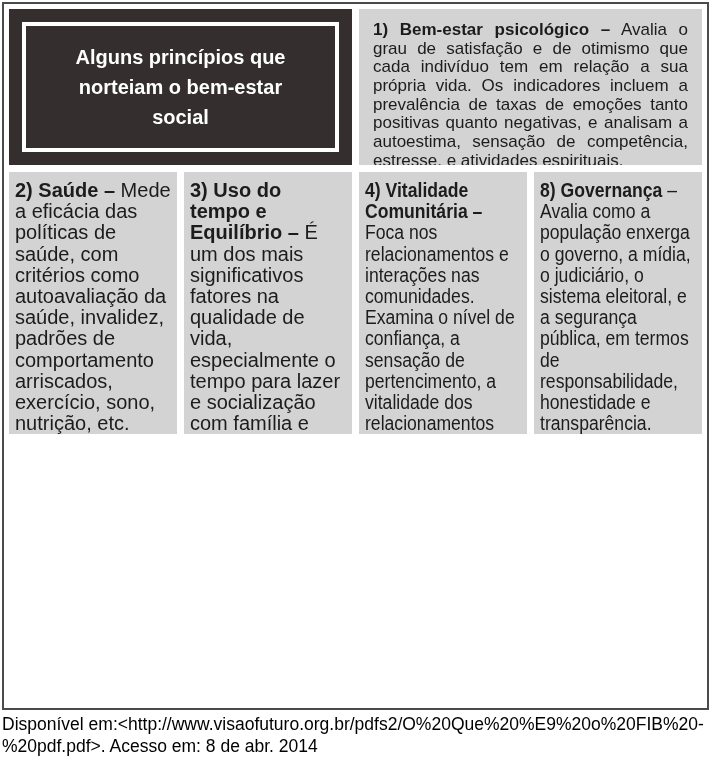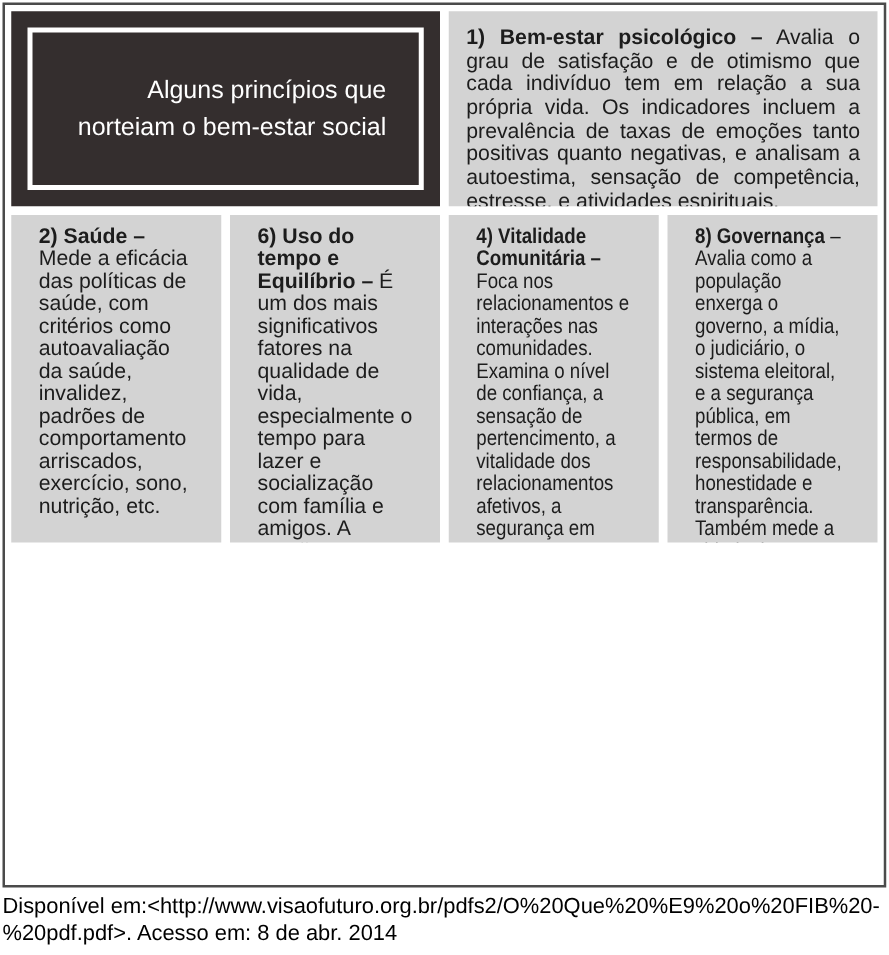--- a/index.html
+++ b/index.html
@@ -26,43 +26,43 @@
     background: #ffffff;
     display: grid;
     grid-template-columns: repeat(4, 1fr);
     grid-template-rows: 156px 262px 262px;
     gap: 7px;
   }
 
   .cell {
     background: var(--cell-bg);
     color: var(--body-text);
-    padding: 8px 22px;
-    font-size: 17px;
+    padding: 8px 6px;
+    font-size: 20px;
     line-height: 1.06;
     overflow: hidden;
   }
   .cell .hd { font-weight: bold; }
 
   
   .title-box {
     grid-column: 1 / 3;
     background: var(--title-bg);
     padding: 13px;
   }
   .title-inner {
     width: 100%; height: 100%;
     border: 4px solid #ffffff;
     display: flex;
     align-items: center;
     justify-content: center;
-    text-align: right;
+    text-align: center;
     padding: 0 26px;
     color: var(--title-text);
-    font-weight: normal;
+    font-weight: bold;
     font-size: 20px;
     line-height: 1.5;
   }
 
   
   .card-1 {
     grid-column: 3 / 5;
     padding: 12px 14px;
     font-size: 17px;
     line-height: 1.1;
@@ -96,21 +96,21 @@
 
     <div class="cell card-1">
       <p class="cell-text"><span class="hd">1) Bem-estar psicológico –</span> <span>Avalia o grau de satisfação e de otimismo que cada indivíduo tem em relação a sua própria vida. Os indicadores incluem a prevalência de taxas de emoções tanto positivas quanto negativas, e analisam a autoestima, sensação de competência, estresse, e atividades espirituais.</span></p>
     </div>
 
     <div class="cell">
       <p class="cell-text"><span class="hd">2) Saúde –</span> <span>Mede a eficácia das políticas de saúde, com critérios como autoavaliação da saúde, invalidez, padrões de comportamento arriscados, exercício, sono, nutrição, etc.</span></p>
     </div>
 
     <div class="cell">
-      <p class="cell-text"><span class="hd">6) Uso do tempo e Equilíbrio –</span> <span>É um dos mais significativos fatores na qualidade de vida, especialmente o tempo para lazer e socialização com família e amigos. A gestão equilibrada do tempo é avaliada, incluindo tempo no trânsito, no trabalho, nas atividades educacionais, etc.</span></p>
+      <p class="cell-text"><span class="hd">3) Uso do tempo e Equilíbrio –</span> <span>É um dos mais significativos fatores na qualidade de vida, especialmente o tempo para lazer e socialização com família e amigos. A gestão equilibrada do tempo é avaliada, incluindo tempo no trânsito, no trabalho, nas atividades educacionais, etc.</span></p>
     </div>
 
     <div class="cell cn88">
       <p class="cell-text"><span class="hd">4) Vitalidade Comunitária –</span> <span>Foca nos relacionamentos e interações nas comunidades. Examina o nível de confiança, a sensação de pertencimento, a vitalidade dos relacionamentos afetivos, a segurança em casa e na comunidade, a prática de doação e de voluntariado.</span></p>
     </div>
 
 
 
 
     <div class="cell cn88">

